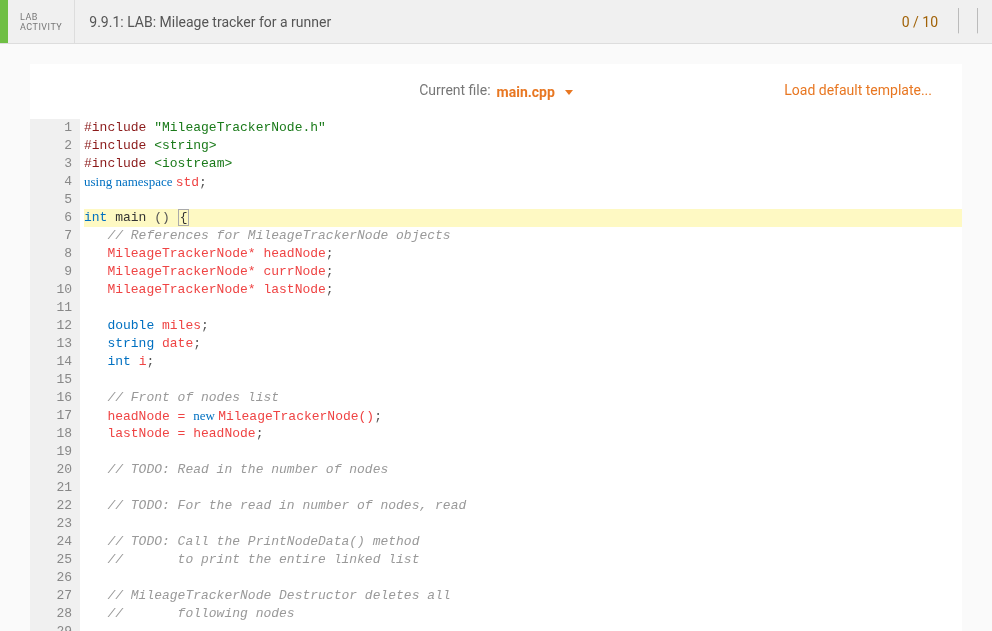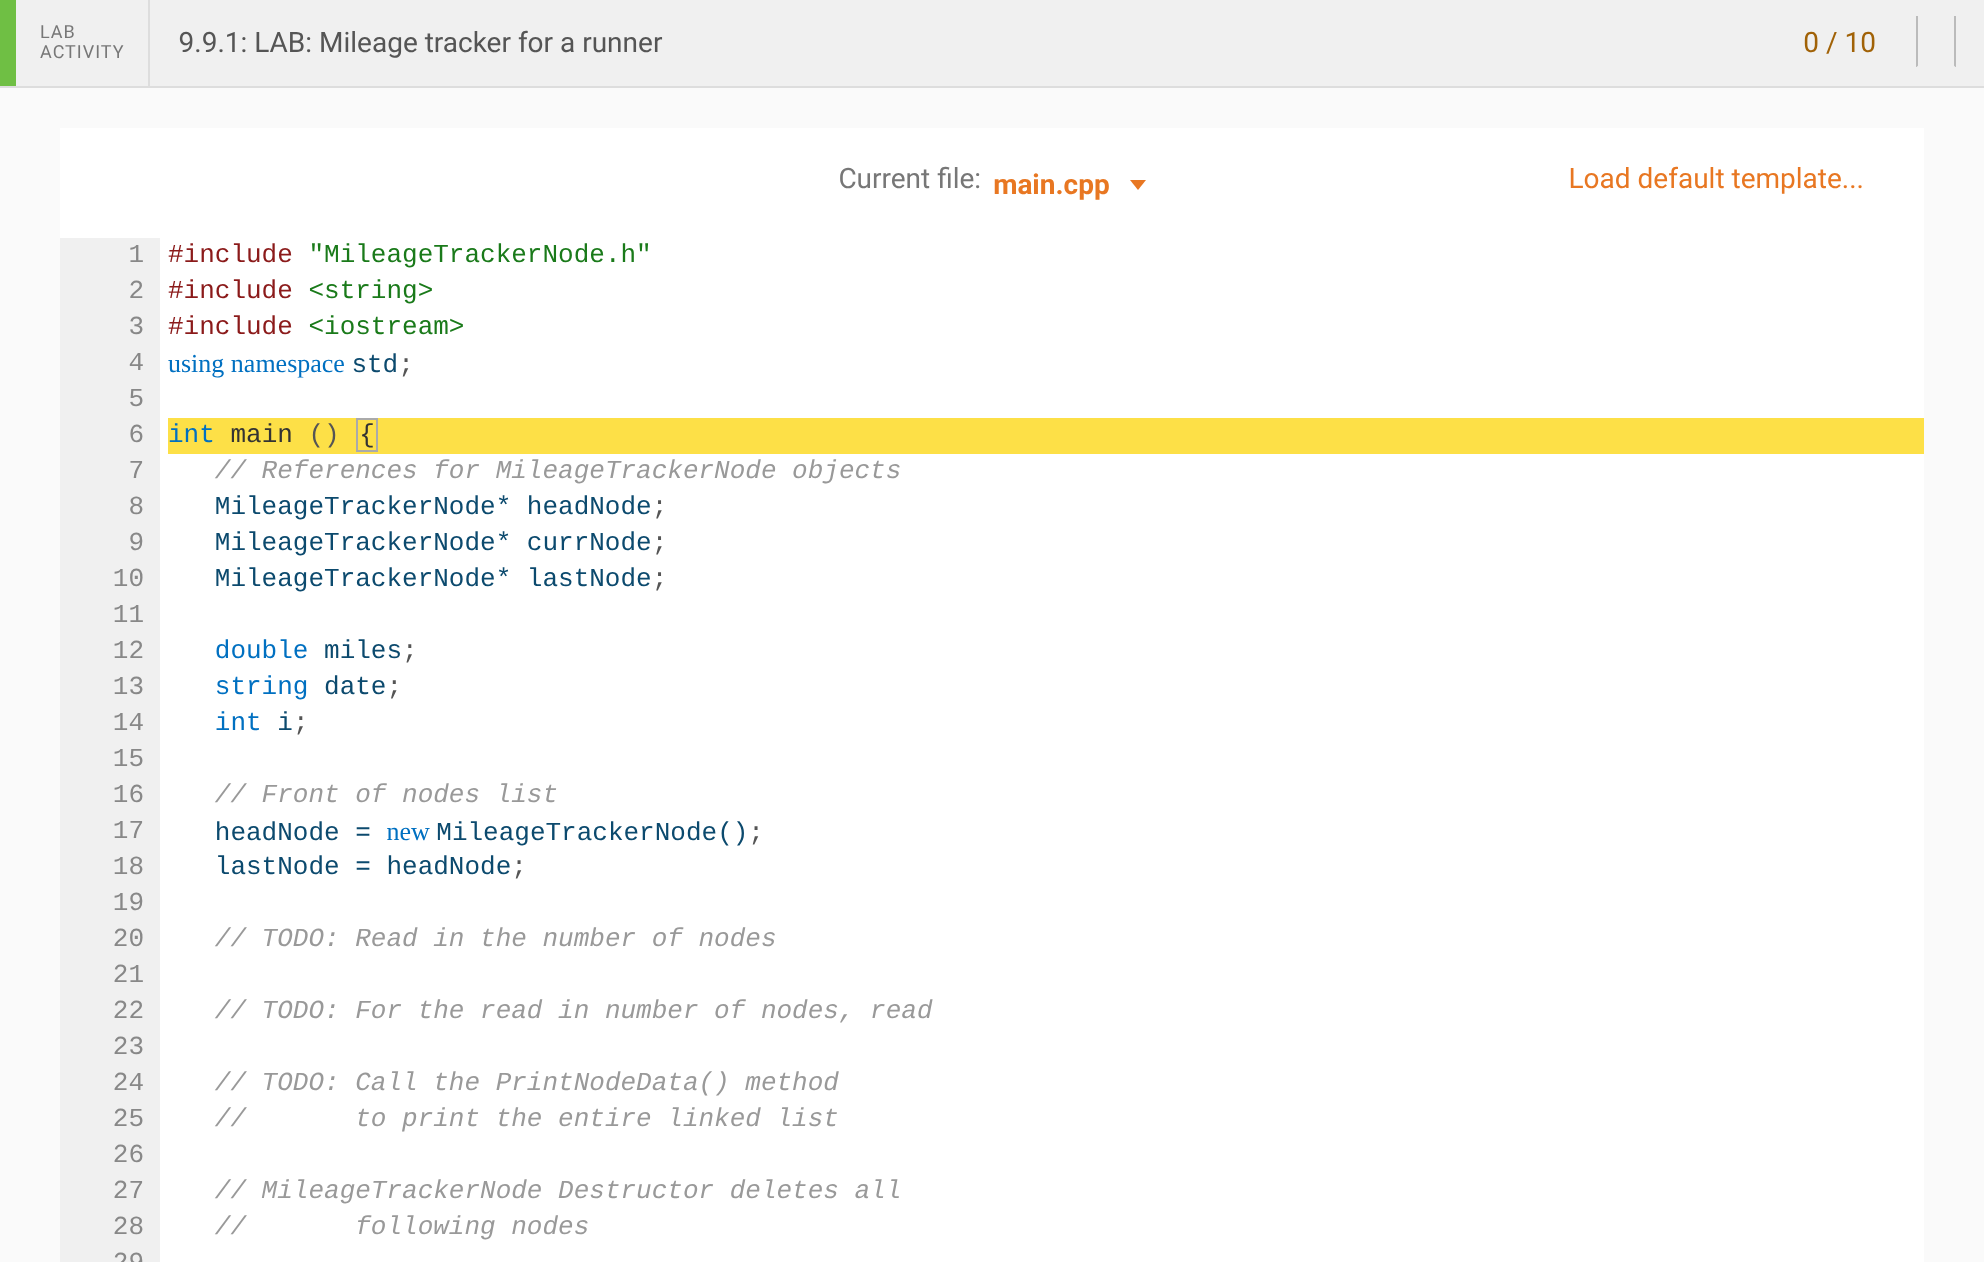--- a/index.html
+++ b/index.html
@@ -123,30 +123,30 @@
       flex: 1;
       padding-left: 4px;
       position: relative;
     }
     .code-line {
       height: 18px;
       white-space: pre;
       color: #333;
     }
     .code-line.highlighted {
-      background: #fde047;
+      background: #fef9c3;
     }
     .tok-preproc { color: #8b1a1a; }
     .tok-string { color: #1a7a1a; }
     .tok-keyword { color: #0070c1; font-family: Liberation Serif, serif; }
     .tok-type { color: #0070c1; }
     .tok-comment { color: #999; font-style: italic; }
     .tok-func { color: #333; }
     .tok-punc { color: #555; }
-    .tok-ident { color: #0c4a6e; }
+    .tok-ident { color: #ef4444; }
     .cursor-bracket {
       border: 1px solid #aaa;
       padding: 0 1px;
     }
   </style>
 </head>
 <body>
 
 <div class="header-bar">
   <div class="green-stripe"></div>

